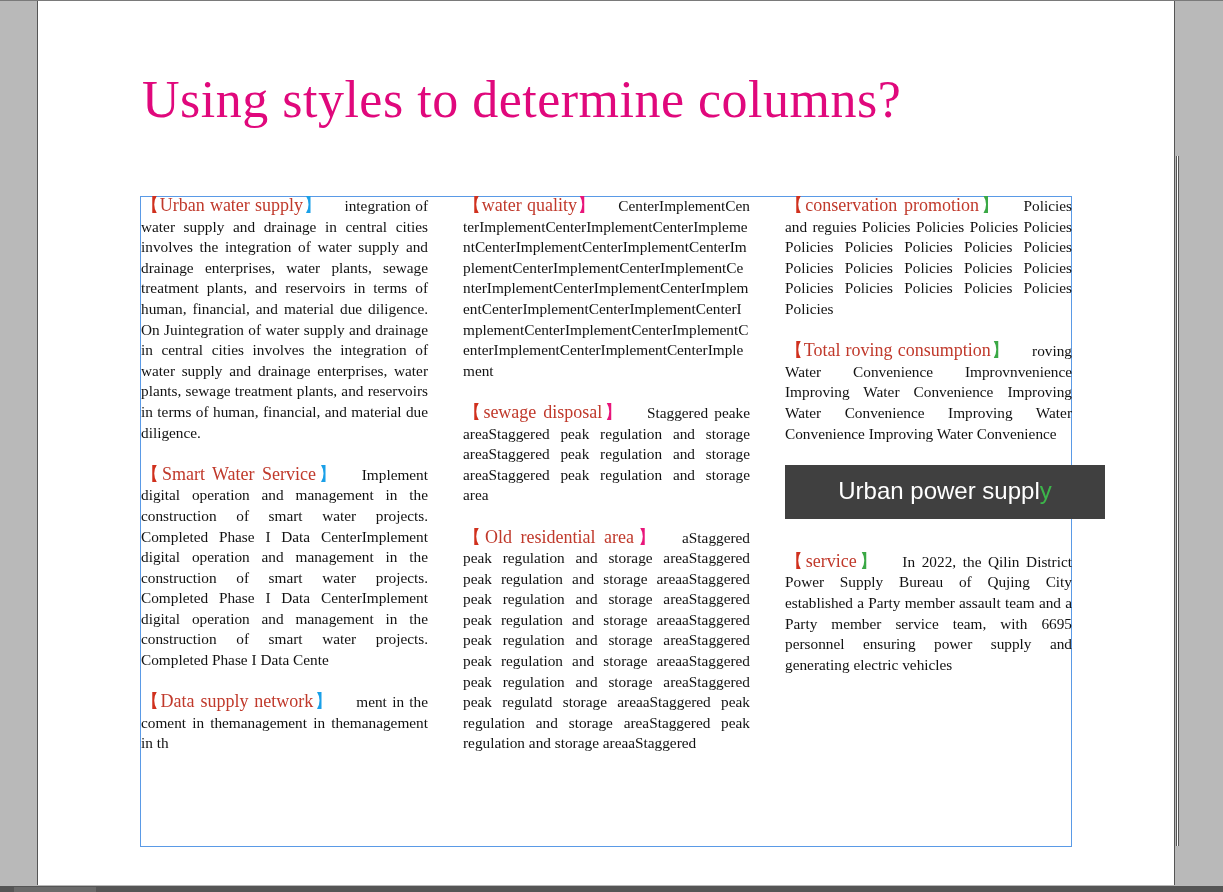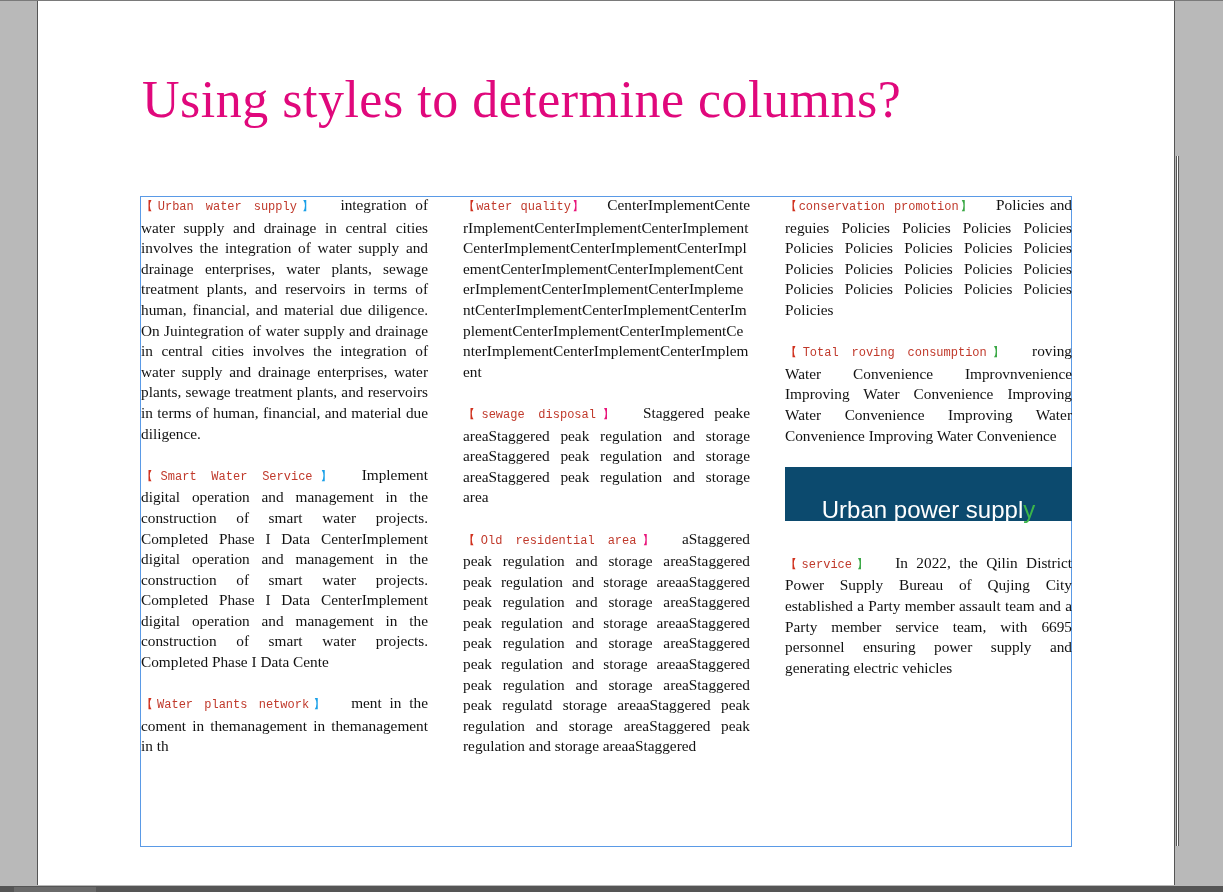--- a/index.html
+++ b/index.html
@@ -15,27 +15,27 @@
   .title { position: absolute; left: 142px; top: 70px; font-family: "Liberation Serif", serif; font-size: 52px; color: #e0087c; font-weight: normal; letter-spacing: 0.5px; white-space: nowrap; }
 
   .frame { position: absolute; left: 140px; top: 196px; width: 932px; height: 651px; border: 1px solid #5a9ae6; }
 
   .col { position: absolute; top: 195px; width: 287px; font-family: "Liberation Serif", serif; font-size: 15.3px; line-height: 20.6px; color: #111; text-align: justify; text-align-last: left; }
   .col1 { left: 141px; }
   .col2 { left: 463px; }
   .col3 { left: 785px; }
 
   .para { margin-bottom: 20.6px; }
-  .heading { font-family: Liberation Mono, monospace; font-size: 12px; color: #c0392b; margin-right: 22px; }
+  .heading { font-family: Liberation Serif, serif; font-size: 18px; color: #c0392b; margin-right: 22px; }
   .br-open { color: #d0301d; }
   .br-close-blue { color: #1aa0e8; }
   .br-close-pink { color: #e8157a; }
   .br-close-green { color: #3aa845; }
 
-  .banner { margin-top: 20px; margin-bottom: 32px; width: 287px; height: 54px; background: #0c4a6e; color: #fff; font-family: "Liberation Sans", sans-serif; font-size: 24px; display: flex; align-items: flex-end; justify-content: center; }
+  .banner { margin-top: 20px; margin-bottom: 32px; width: 320px; height: 54px; background: #404040; color: #fff; font-family: "Liberation Sans", sans-serif; font-size: 24px; display: flex; align-items: center; justify-content: center; }
   .banner .last { color: #3cb54a; }
 </style>
 </head>
 <body>
 
 <div class="topline"></div>
 
 <div class="page"></div>
 <div class="page-shadow"></div>
 
@@ -44,21 +44,21 @@
 <div class="frame"></div>
 
 <div class="col col1">
   <div class="para">
     <span class="heading"><span class="br-open">【</span><span>Urban water supply</span><span class="br-close-blue">】</span></span><span>integration of water supply and drainage in central cities involves the integration of water supply and drainage enterprises, water plants, sewage treatment plants, and reservoirs in terms of human, financial, and material due diligence. On Juintegration of water supply and drainage in central cities involves the integration of water supply and drainage enterprises, water plants, sewage treatment plants, and reservoirs in terms of human, financial, and material due diligence.</span>
   </div>
   <div class="para">
     <span class="heading"><span class="br-open">【</span><span>Smart Water Service</span><span class="br-close-blue">】</span></span><span>Implement digital operation and management in the construction of smart water projects. Completed Phase I Data CenterImplement digital operation and management in the construction of smart water projects. Completed Phase I Data CenterImplement digital operation and management in the construction of smart water projects. Completed Phase I Data Cente</span>
   </div>
   <div class="para">
-    <span class="heading"><span class="br-open">【</span><span>Water plants network</span><span class="br-close-blue">】</span></span><span>ment in the coment in themanagement in themanagement in th</span>
+    <span class="heading"><span class="br-open">【</span><span>Data supply network</span><span class="br-close-blue">】</span></span><span>ment in the coment in themanagement in themanagement in th</span>
   </div>
 </div>
 
 <div class="col col2" style="word-break: break-all;">
   <div class="para">
     <span class="heading"><span class="br-open">【</span><span>water quality</span><span class="br-close-pink">】</span></span><span>CenterImplementCenterImplementCenterImplementCenterImplementCenterImplementCenterImplementCenterImplementCenterImplementCenterImplementCenterImplementCenterImplementCenterImplementCenterImplementCenterImplementCenterImplementCenterImplementCenterImplementCenterImplementCenterImplementCenterImplement</span>
   </div>
   <div class="para" style="word-break: normal;">
     <span class="heading"><span class="br-open">【</span><span>sewage disposal</span><span class="br-close-pink">】</span></span><span>Staggered peake areaStaggered peak regulation and storage areaStaggered peak regulation and storage areaStaggered peak regulation and storage area</span>
   </div>

